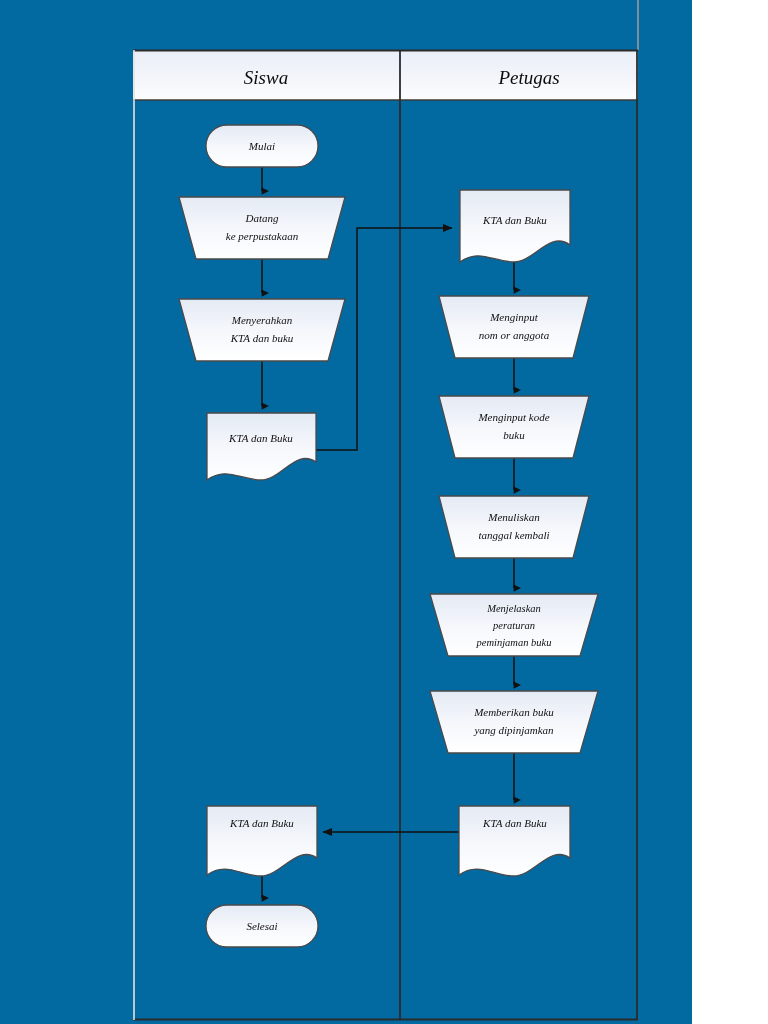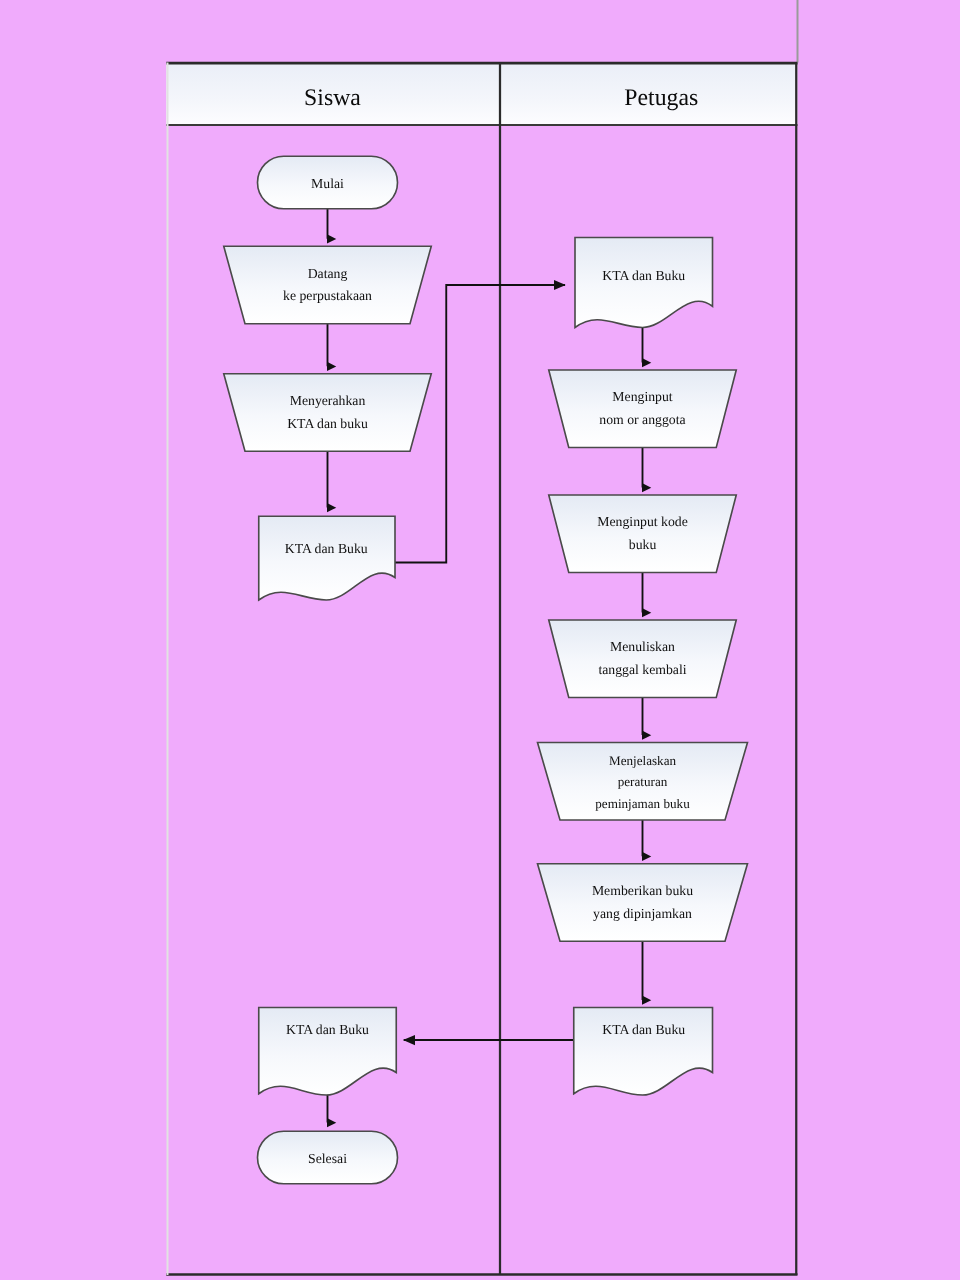--- a/index.html
+++ b/index.html
@@ -2,21 +2,21 @@
 <html><head>
 <meta charset="utf-8">
 <title>Flowchart</title>
 <style>
   html,body{margin:0;padding:0;background:#ffffff;}
   body{
     width:768px;height:1024px;
     font-family:"Liberation Serif", serif;
     -webkit-font-smoothing:antialiased;
   }
-  #stage{position:relative;width:768px;height:1024px;overflow:hidden;background:#f0abfc;}
+  #stage{position:relative;width:692px;height:1024px;overflow:hidden;background:#0369a1;font-style:italic;}
   #flow-svg{position:absolute;left:0;top:0;}
   .shape-label{
     font-family:"Liberation Serif", serif;
     fill:#101010;
     text-anchor:middle;
     font-size:11px;
   }
   .shape-label.small{font-size:10.5px;}
   .swimlane-title{
     font-family:"Liberation Serif", serif;

